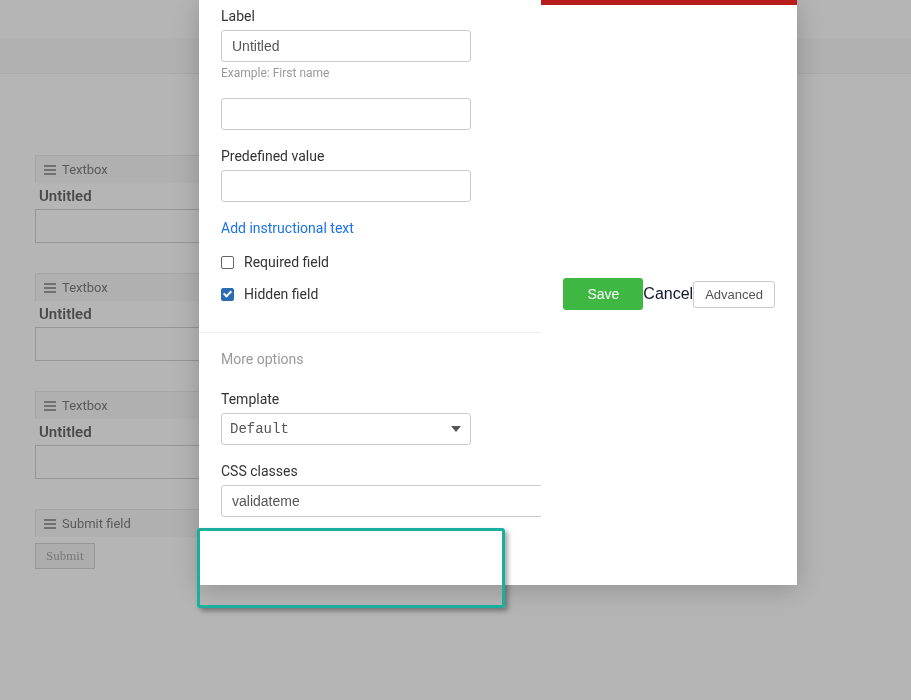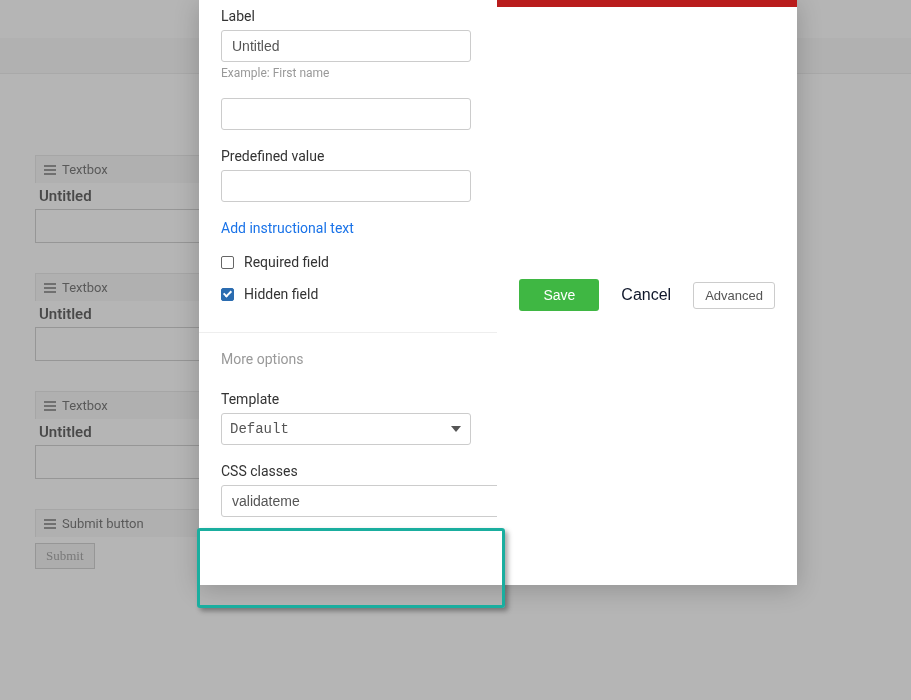--- a/index.html
+++ b/index.html
@@ -215,25 +215,24 @@
       height: 80px;
       border: 3px solid #1aae9f;
       border-radius: 3px;
       box-shadow: 3px 3px 5px rgba(0,0,0,0.35);
       pointer-events: none;
       z-index: 50;
     }
 
     
     .modal-footer {
-      border-top: 7px solid #b91c1c;
+      border-top: 5px solid #b91c1c;
       padding: 16px 22px 18px 22px;
       display: flex;
       align-items: center;
-      gap: 22px;
     }
     .btn-save {
       background: #3fb743;
       color: #fff;
       border: none;
       border-radius: 3px;
       padding: 8px 24px;
       font-size: 14px;
       cursor: pointer;
     }
@@ -302,21 +301,21 @@
       <input class="builder-input" readonly="" style="">
     </div>
 
     <div class="builder-block">
       <div class="builder-header">
         <span class="menu-icon">
             <span></span>
             <span></span>
             <span></span>
           </span>
-        <span>Submit button</span>
+        <span>Submit field</span>
       </div>
       <span class="builder-submit">Submit</span>
     </div>
   </div>
 </div>
 
 <div class="dim-layer"></div>
 
 <div class="modal">
   <div class="modal-scroll">

